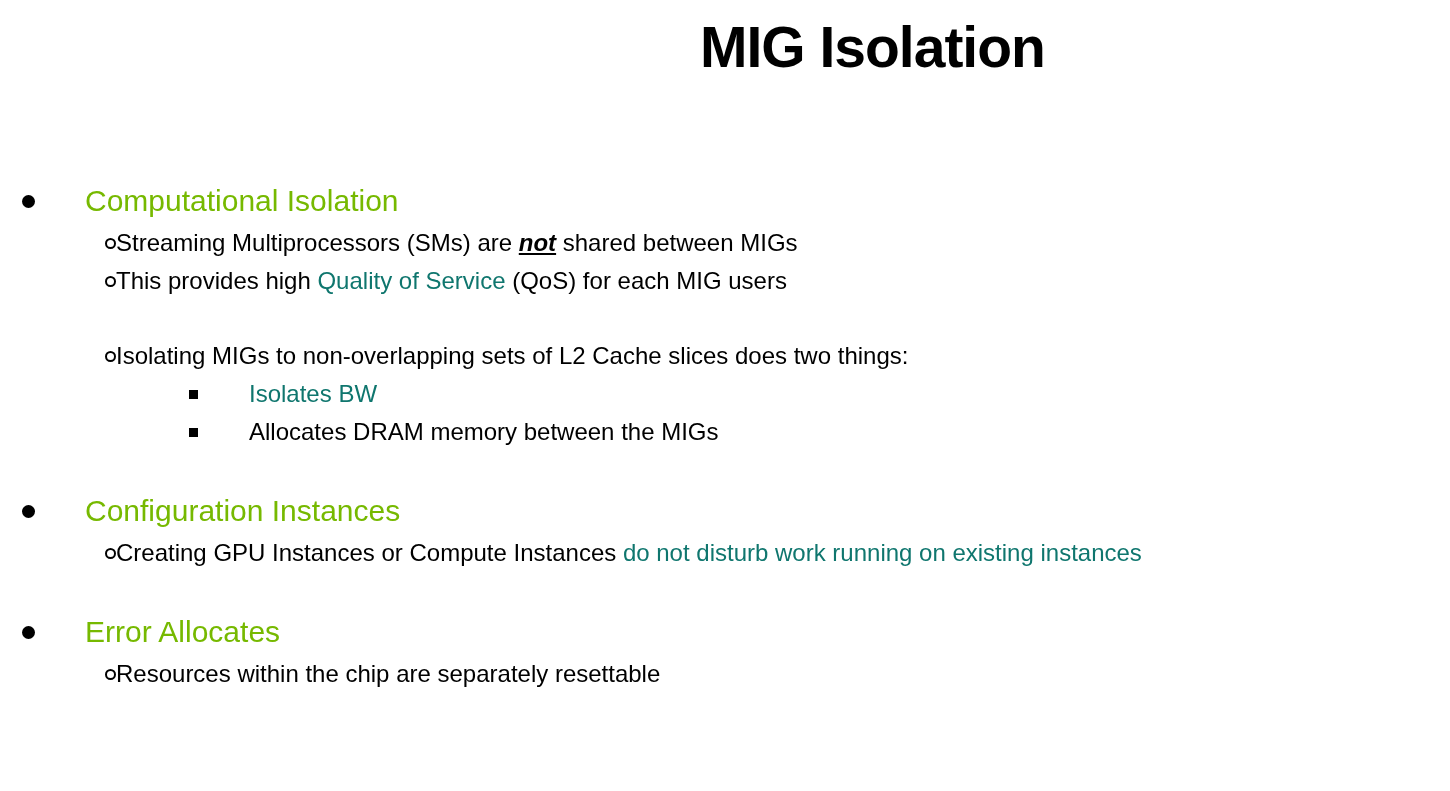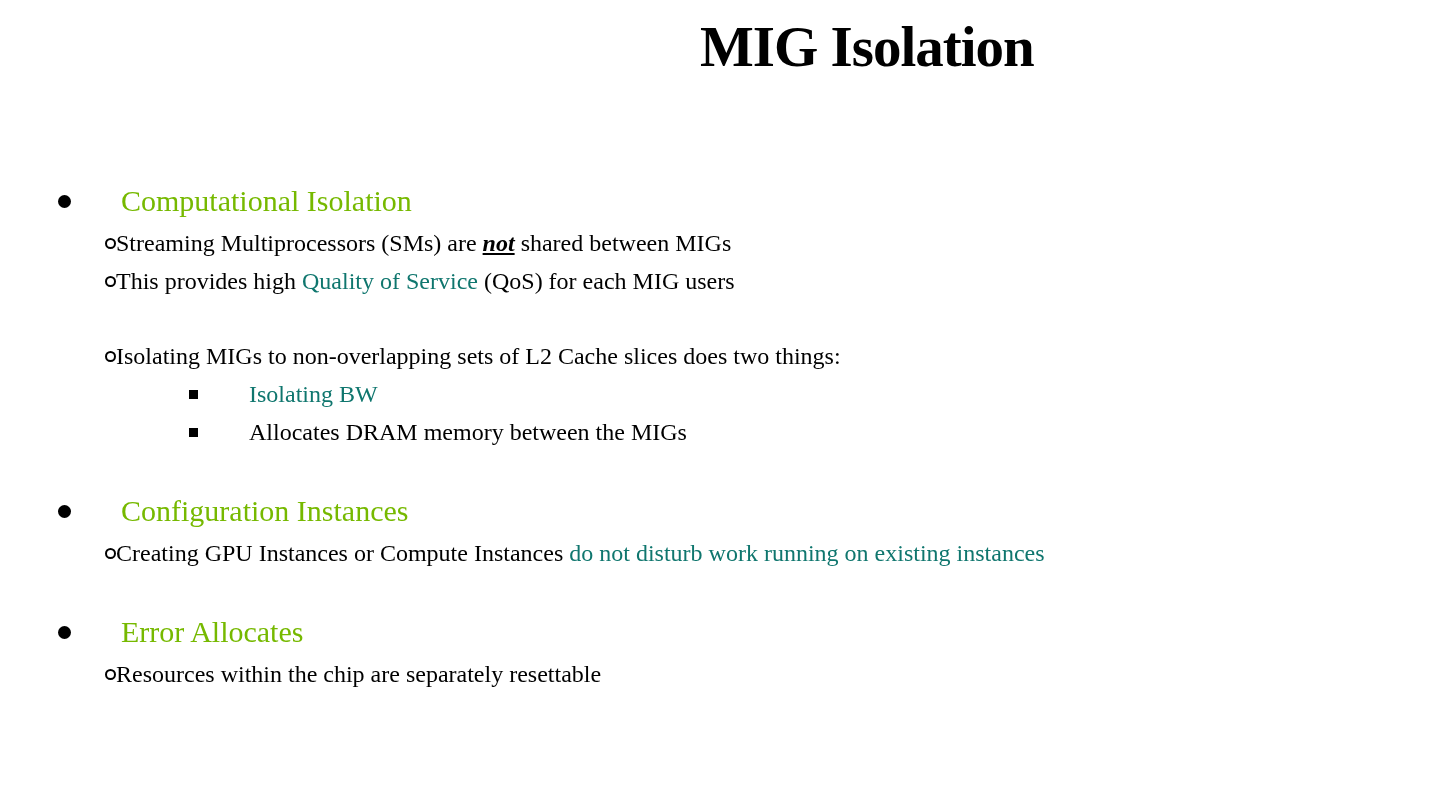--- a/index.html
+++ b/index.html
@@ -2,21 +2,21 @@
 <html><head>
 <meta charset="utf-8">
 <style>
   * { margin: 0; padding: 0; box-sizing: border-box; }
   html, body { background: #ffffff; }
   .slide {
     position: relative;
     width: 1280px;
     height: 791px;
     background: #ffffff;
-    font-family: Liberation Serif, serif;
+    font-family: Liberation Sans, sans-serif;
     color: #000000;
     overflow: hidden;
   }
   .slide-title {
     position: absolute;
     top: 14px;
     left: 700px;
     font-size: 57px;
     font-weight: 700;
     color: #000000;
@@ -28,21 +28,21 @@
     top: 178px;
     left: 0;
     right: 0;
   }
   .section { margin-bottom: 37px; }
   .row {
     display: flex;
     align-items: center;
     white-space: nowrap;
   }
-  .heading-row { height: 46px; padding-left: 36px; }
+  .heading-row { height: 46px; }
   .item-row { height: 38px; }
   .heading-text {
     font-size: 30px;
     color: #76B900;
     margin-left: 50px;
   }
   .item-text {
     font-size: 24px;
     color: #000000;
   }
@@ -98,21 +98,21 @@
             <span class="item-text"><span class="run">This provides high </span><span class="run-green">Quality of Service</span><span class="run"> (QoS) for each MIG users</span></span>
           </div>
         </div>
         <div class="section">
           <div class="row item-row l2">
             <span class="b2"></span>
             <span class="item-text"><span class="run">Isolating MIGs to non-overlapping sets of L2 Cache slices does two things:</span></span>
           </div>
           <div class="row item-row l3">
             <span class="b3"></span>
-            <span class="item-text"><span class="run-green">Isolating BW</span></span>
+            <span class="item-text"><span class="run-green">Isolates BW</span></span>
           </div>
           <div class="row item-row l3">
             <span class="b3"></span>
             <span class="item-text"><span class="run">Allocates DRAM memory between the MIGs</span></span>
           </div>
         </div>
         <div class="section">
           <div class="row heading-row l1">
             <span class="b1"></span>
             <span class="heading-text">Configuration Instances</span>

